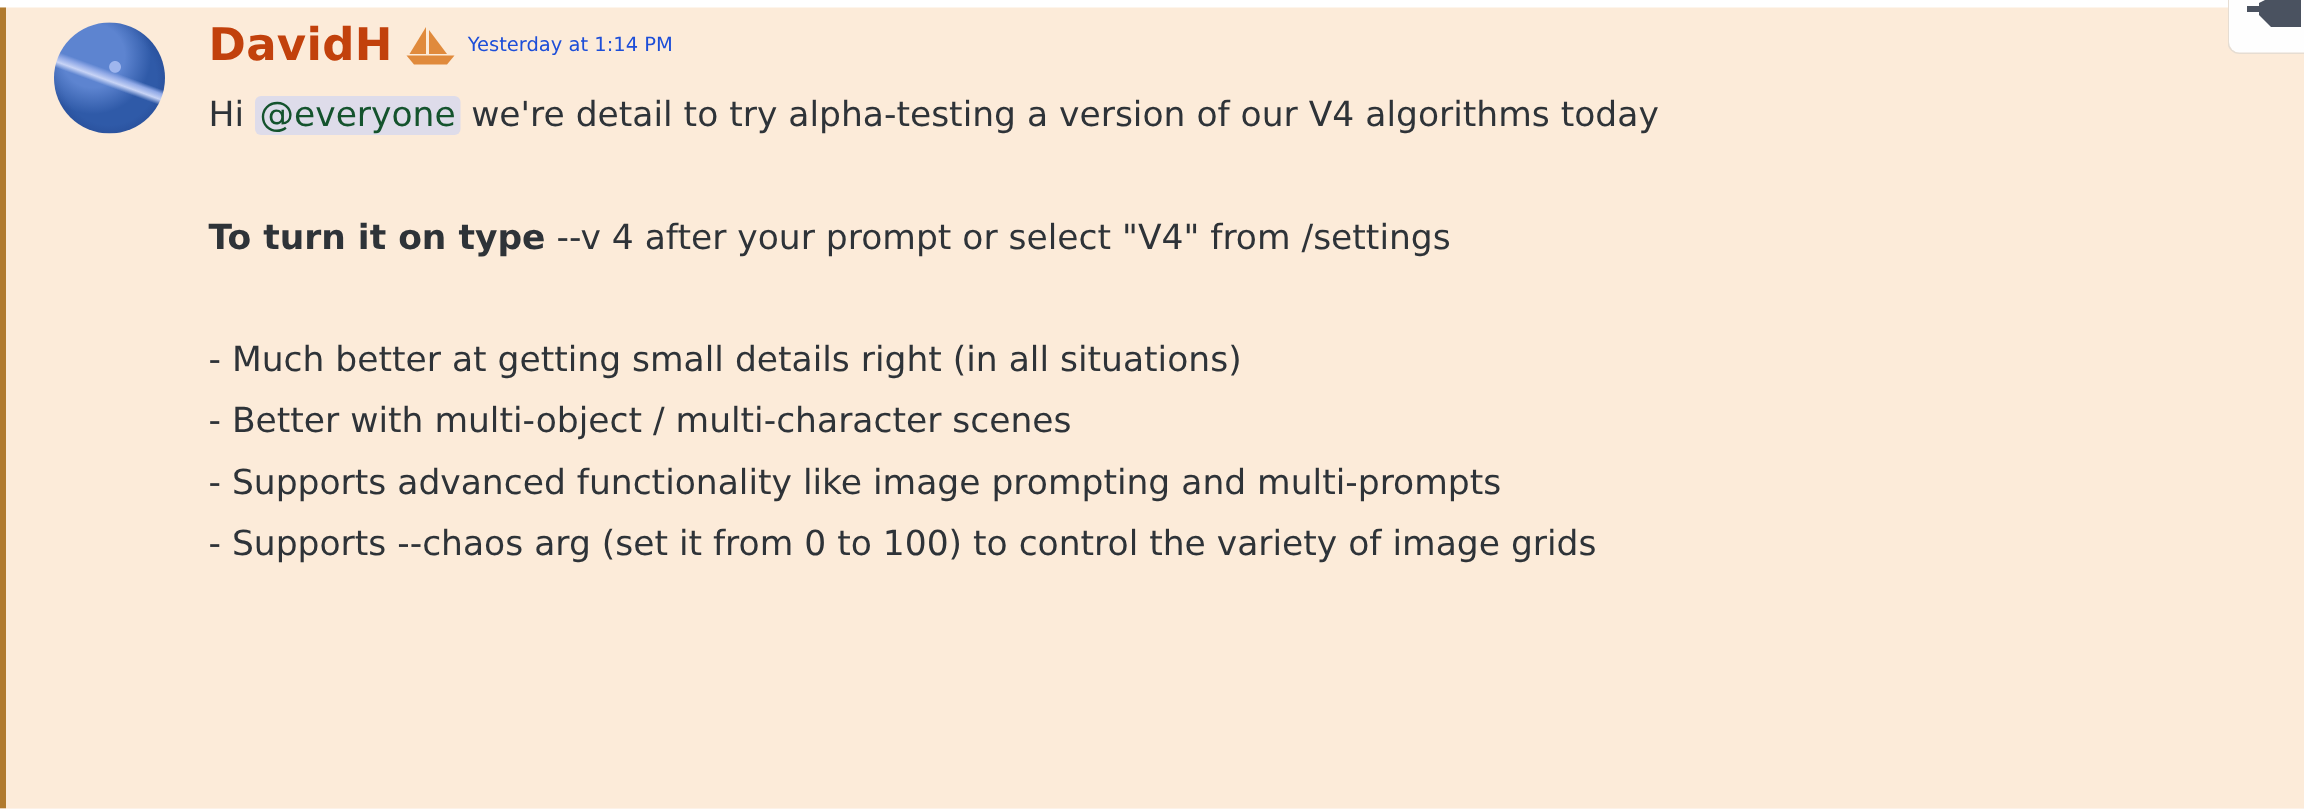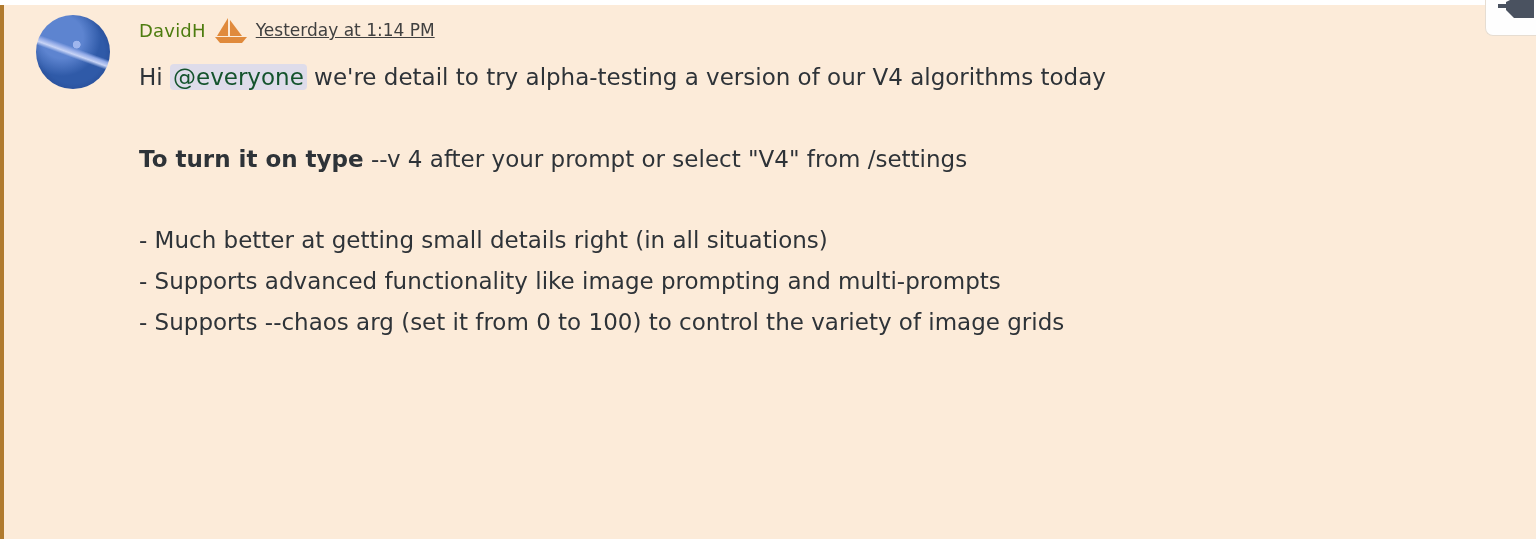--- a/index.html
+++ b/index.html
@@ -22,24 +22,24 @@
       radial-gradient(circle at 55% 40%, #9fb6ee 0 6%, transparent 7%),
       linear-gradient(200deg, transparent 45%, #8fa8e6 48%, #c8d4f6 52%, transparent 56%),
       radial-gradient(circle at 35% 30%, #5d84d0 0 30%, transparent 55%),
       radial-gradient(circle at 50% 50%, #2f5aa8 0 60%, #1f3f86 100%);
   }
   .header {
     position: absolute; left: 135px; top: 10px; height: 30px;
     display: flex; align-items: center; white-space: nowrap;
   }
   .username {
-    color: #4d7c0f; font-size: 18px; font-weight: 400; letter-spacing: 0.2px;
+    color: #c2410c; font-size: 30px; font-weight: 700; letter-spacing: 0.2px;
   }
   .boat-icon { margin-left: 8px; width: 34px; height: 28px; display: inline-block; }
-  .timestamp { color: #404040; font-size: 17px; margin-left: 8px; text-decoration: underline; }
+  .timestamp { color: #1d4ed8; font-size: 13px; margin-left: 8px; }
   .content {
     position: absolute; left: 135px; top: 52px; width: 1300px;
     color: #2e3338; font-size: 23px; line-height: 40.8px;
   }
   .line { height: 40.8px; white-space: nowrap; }
   .mention {
     background: #dedcea; color: #14532d; border-radius: 4px; padding: 0 3px;
   }
   .bold { font-weight: bold; }
   .corner-box {
@@ -68,20 +68,21 @@
   <div class="content">
     <div class="line">
       <span>Hi </span><span class="mention">@everyone</span><span> we're detail to try alpha-testing a version of our V4 algorithms today</span>
     </div>
     <div class="line"></div>
     <div class="line">
       <span class="bold">To turn it on type</span><span> --v 4 after your prompt or select "V4" from /settings</span>
     </div>
     <div class="line"></div>
     <div class="line">- Much better at getting small details right (in all situations)</div>
+    <div class="line">- Better with multi-object / multi-character scenes</div>
     <div class="line">- Supports advanced functionality like image prompting and multi-prompts</div>
     <div class="line">- Supports --chaos arg (set it from 0 to 100) to control the variety of image grids</div>
   </div>
 </div>
 
 <div class="corner-box">
   <svg class="corner-icon" viewBox="0 0 36 28">
     <rect x="0" y="8" width="8" height="4" fill="#4a5260"></rect>
     <path d="M8 6 L16 2 L36 2 L36 22 L16 22 L8 14 Z" fill="#4a5260"></path>
   </svg>

